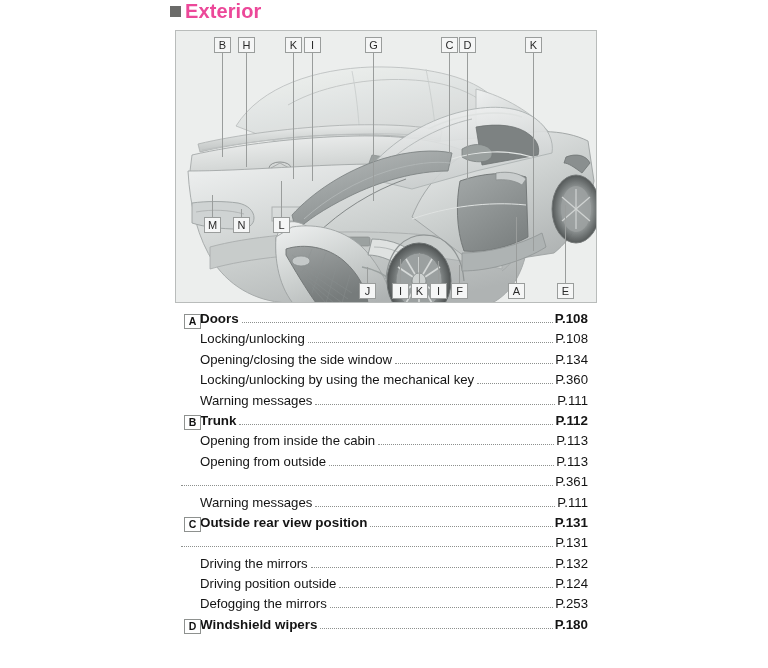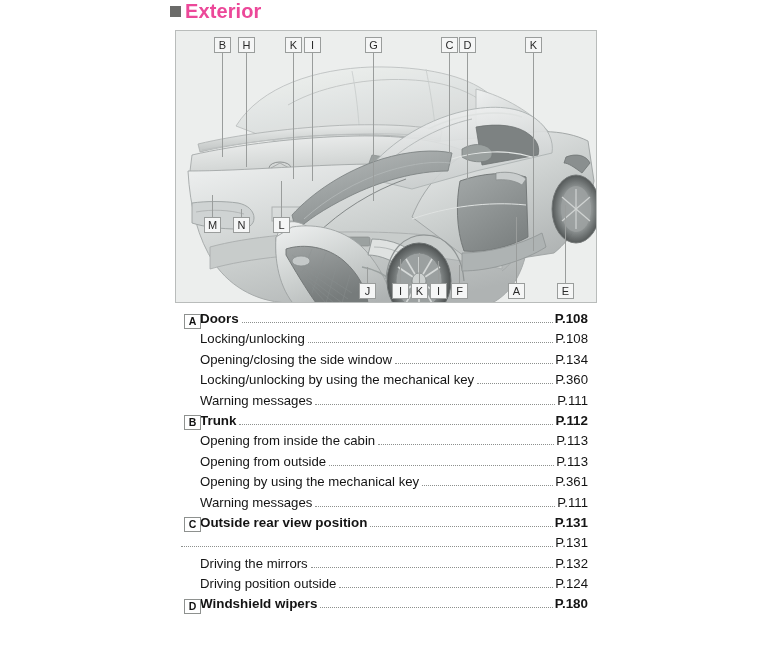--- a/index.html
+++ b/index.html
@@ -354,21 +354,20 @@
         <span class="label">Opening from inside the cabin</span>
         <span class="dots"></span>
         <span class="pnum">P.113</span>
       </div>
       <div class="row sub">
         <span class="label">Opening from outside</span>
         <span class="dots"></span>
         <span class="pnum">P.113</span>
       </div>
       <div class="row sub">
-        <span class="label">Opening by using the mechanical key</span>
         <span class="dots"></span>
         <span class="pnum">P.361</span>
       </div>
       <div class="row sub">
         <span class="label">Warning messages</span>
         <span class="dots"></span>
         <span class="pnum">P.111</span>
       </div>
       <div class="row main">
         <span class="badge">C</span>
@@ -383,20 +382,25 @@
       <div class="row sub">
         <span class="label">Driving the mirrors</span>
         <span class="dots"></span>
         <span class="pnum">P.132</span>
       </div>
       <div class="row sub">
         <span class="label">Driving position outside</span>
         <span class="dots"></span>
         <span class="pnum">P.124</span>
       </div>
+      <div class="row sub">
+        <span class="label">Defogging the mirrors</span>
+        <span class="dots"></span>
+        <span class="pnum">P.253</span>
+      </div>
       <div class="row main">
         <span class="badge">D</span>
         <span class="label">Windshield wipers</span>
         <span class="dots"></span>
         <span class="pnum">P.180</span>
       </div>
     </div>
 
 </div>
 

